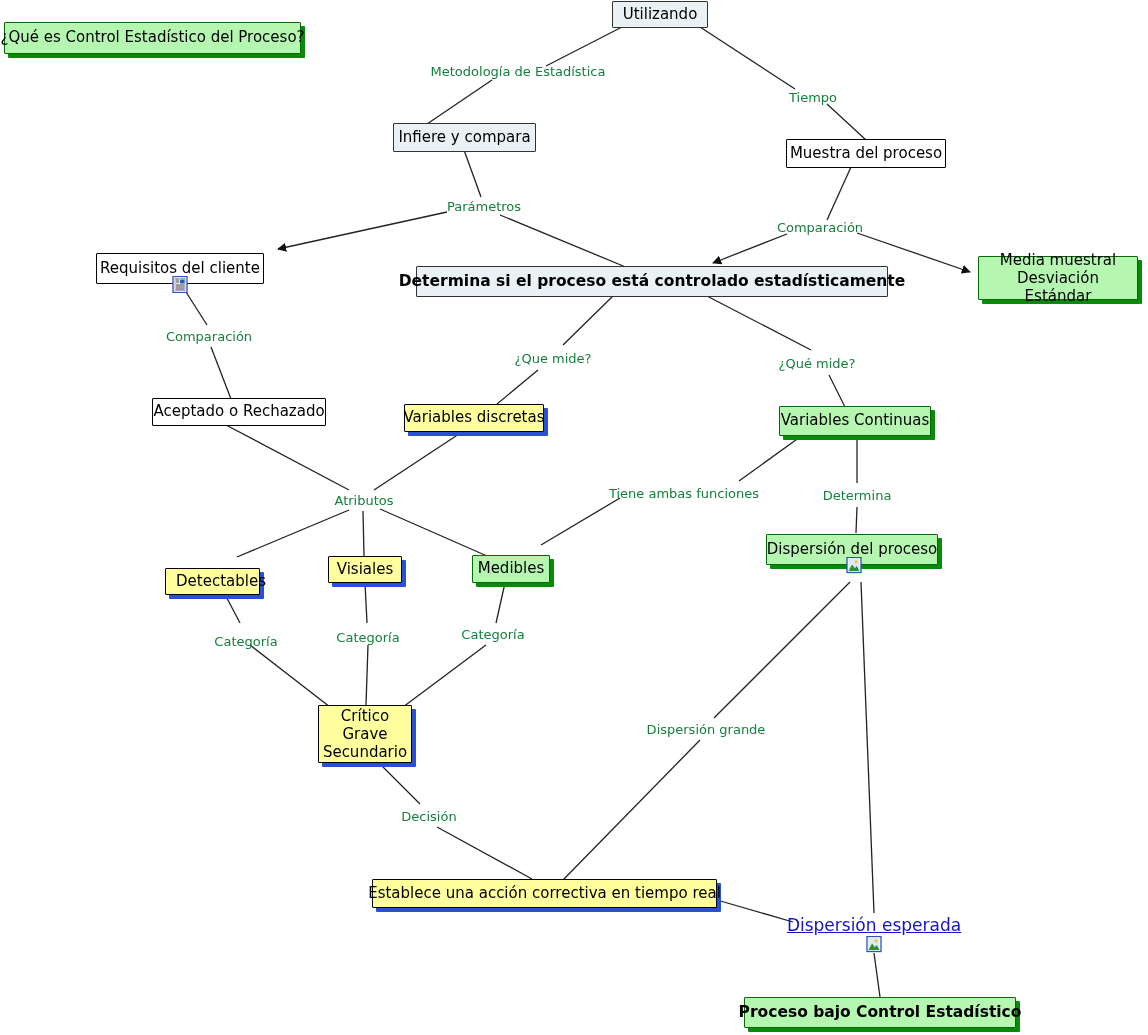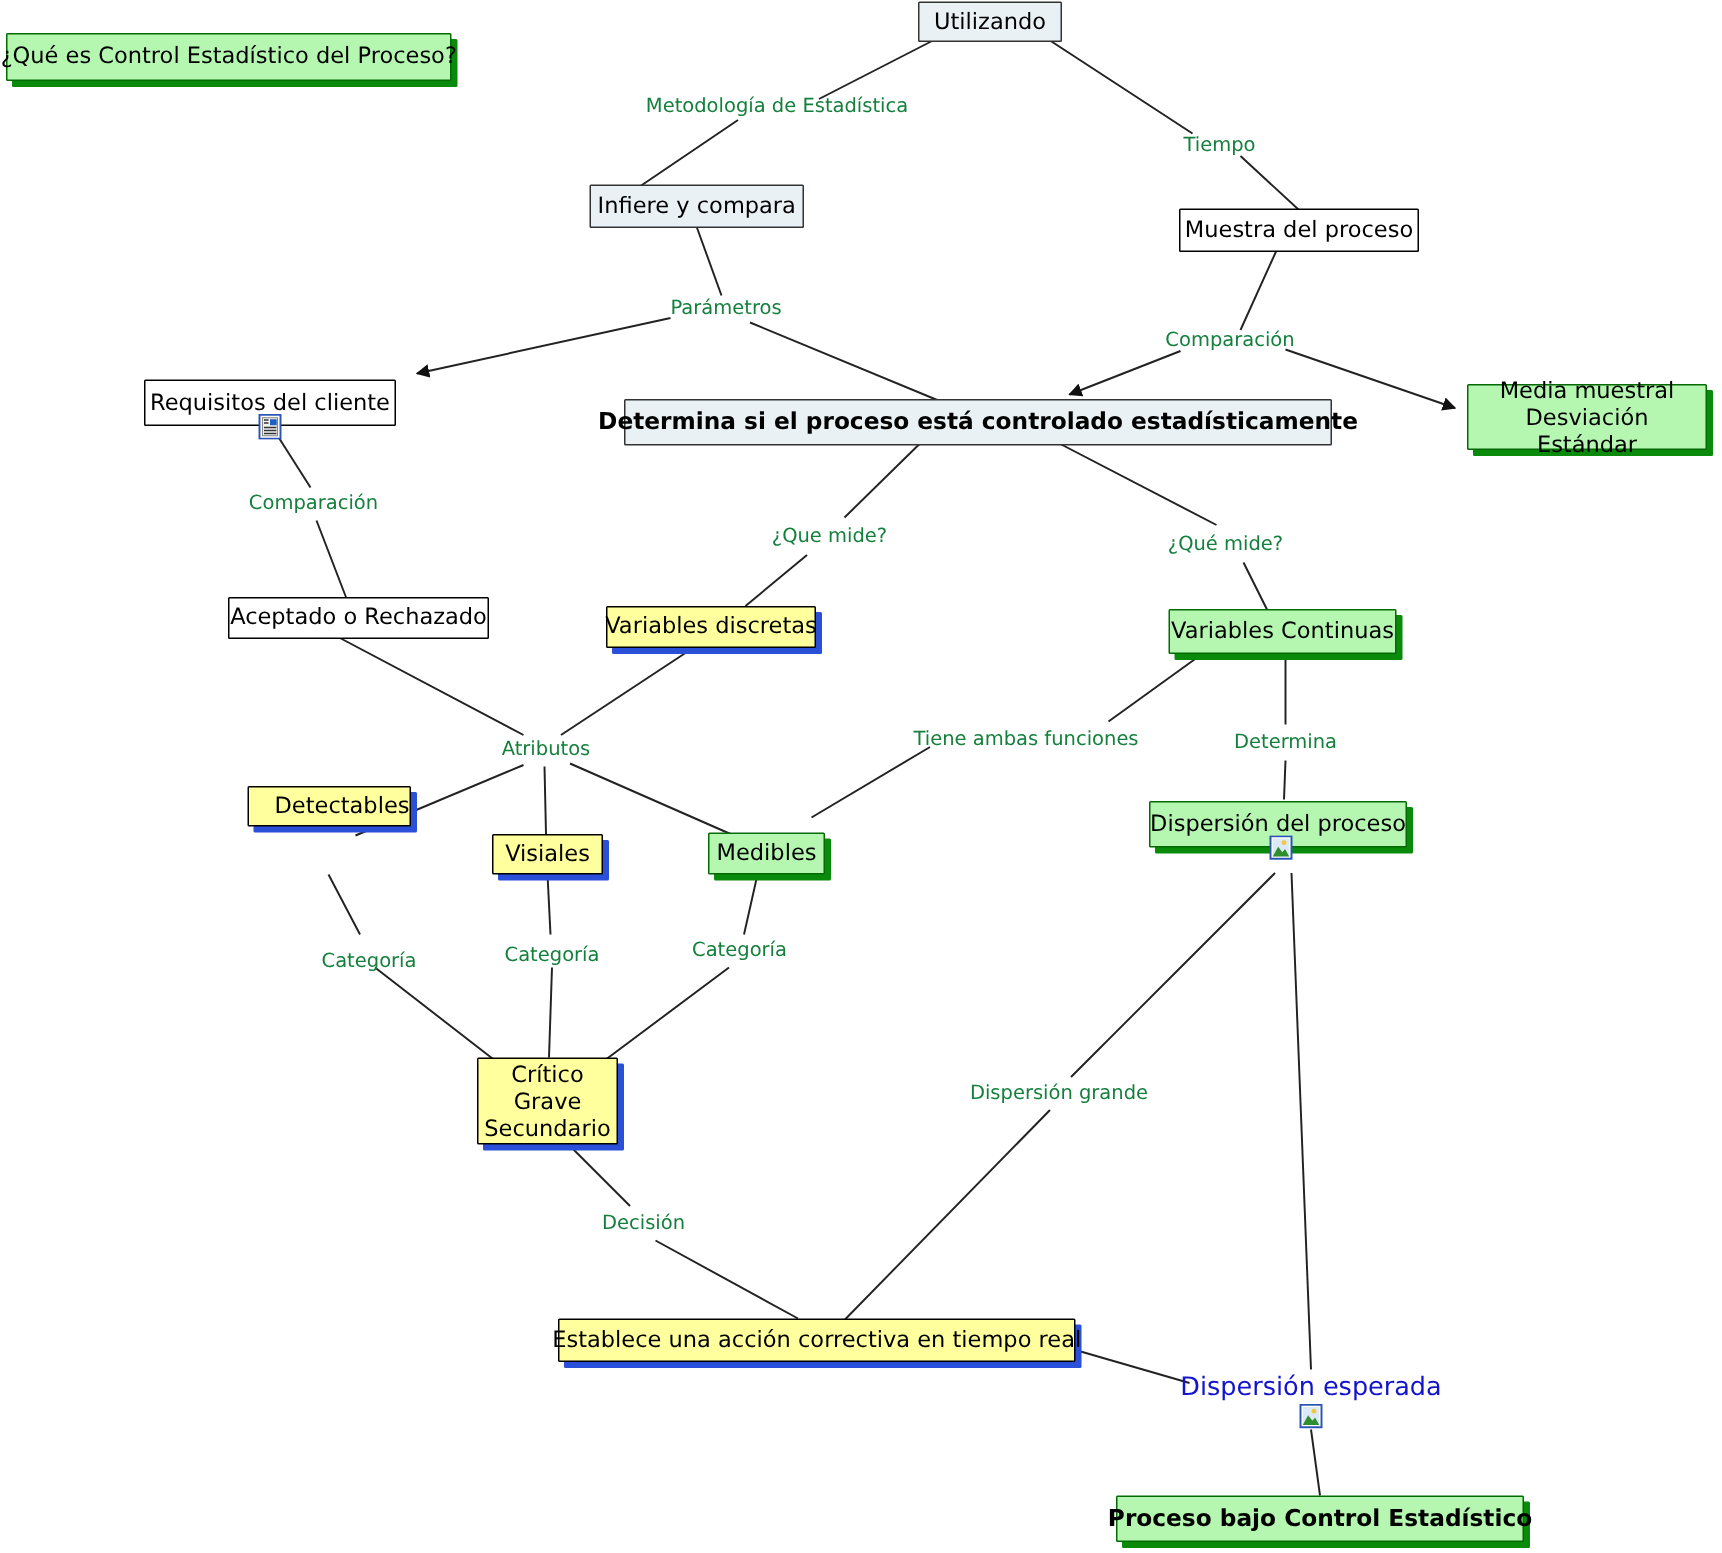--- a/index.html
+++ b/index.html
@@ -50,20 +50,21 @@
     white-space:nowrap;
     z-index:6;
     transform:translate(-50%,-50%);
   }
 
   
   .n-link{
     position:absolute;
     font-size:17px;
     color:#1414cc;
+    text-decoration:underline;
     white-space:nowrap;
     z-index:6;
     transform:translate(-50%,-50%);
   }
 
   
   .resicon{
     position:absolute;
     width:17px;height:17px;
     z-index:9;
@@ -201,21 +202,21 @@
   </div>
 
   <div class="node n-yellow" style="left:404px;top:404px;width:140px;height:28px;">
     <span>Variables discretas</span>
   </div>
 
   <div class="node n-green" style="left:779px;top:406px;width:152px;height:30px;">
     <span>Variables Continuas</span>
   </div>
 
-  <div class="node n-yellow" style="left:165px;top:524px;width:109px;height:27px;padding-left:28px;">
+  <div class="node n-yellow" style="left:165px;top:568px;width:95px;height:27px;padding-left:28px;">
     <span>Detectables</span>
   </div>
 
   <div class="node n-yellow" style="left:328px;top:556px;width:74px;height:27px;">
     <span>Visiales</span>
   </div>
 
   <div class="node n-green" style="left:472px;top:555px;width:78px;height:28px;">
     <span>Medibles</span>
   </div>

